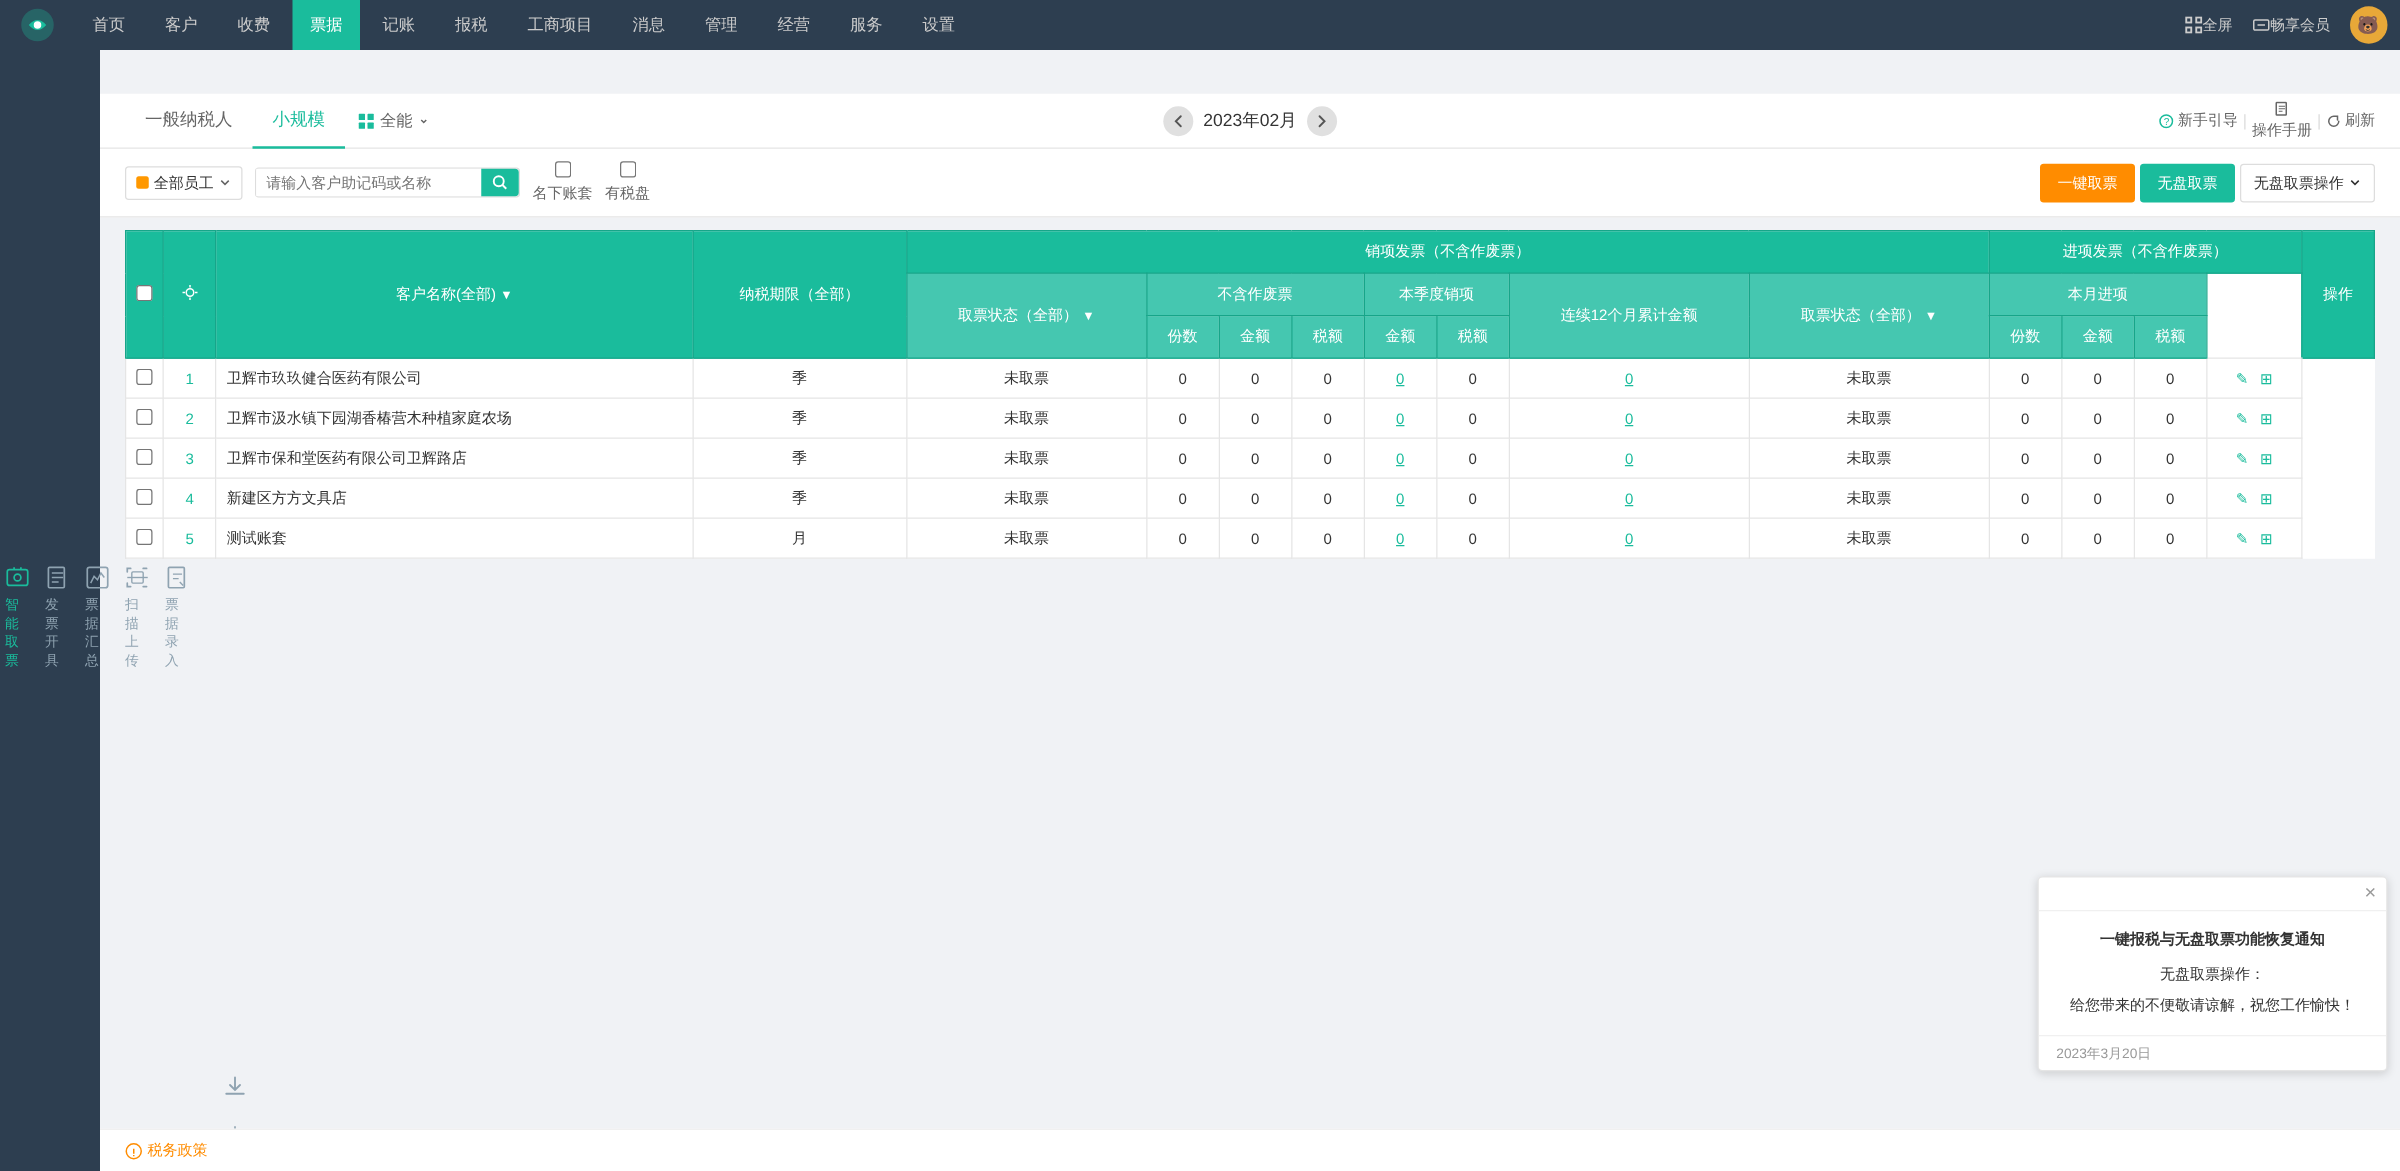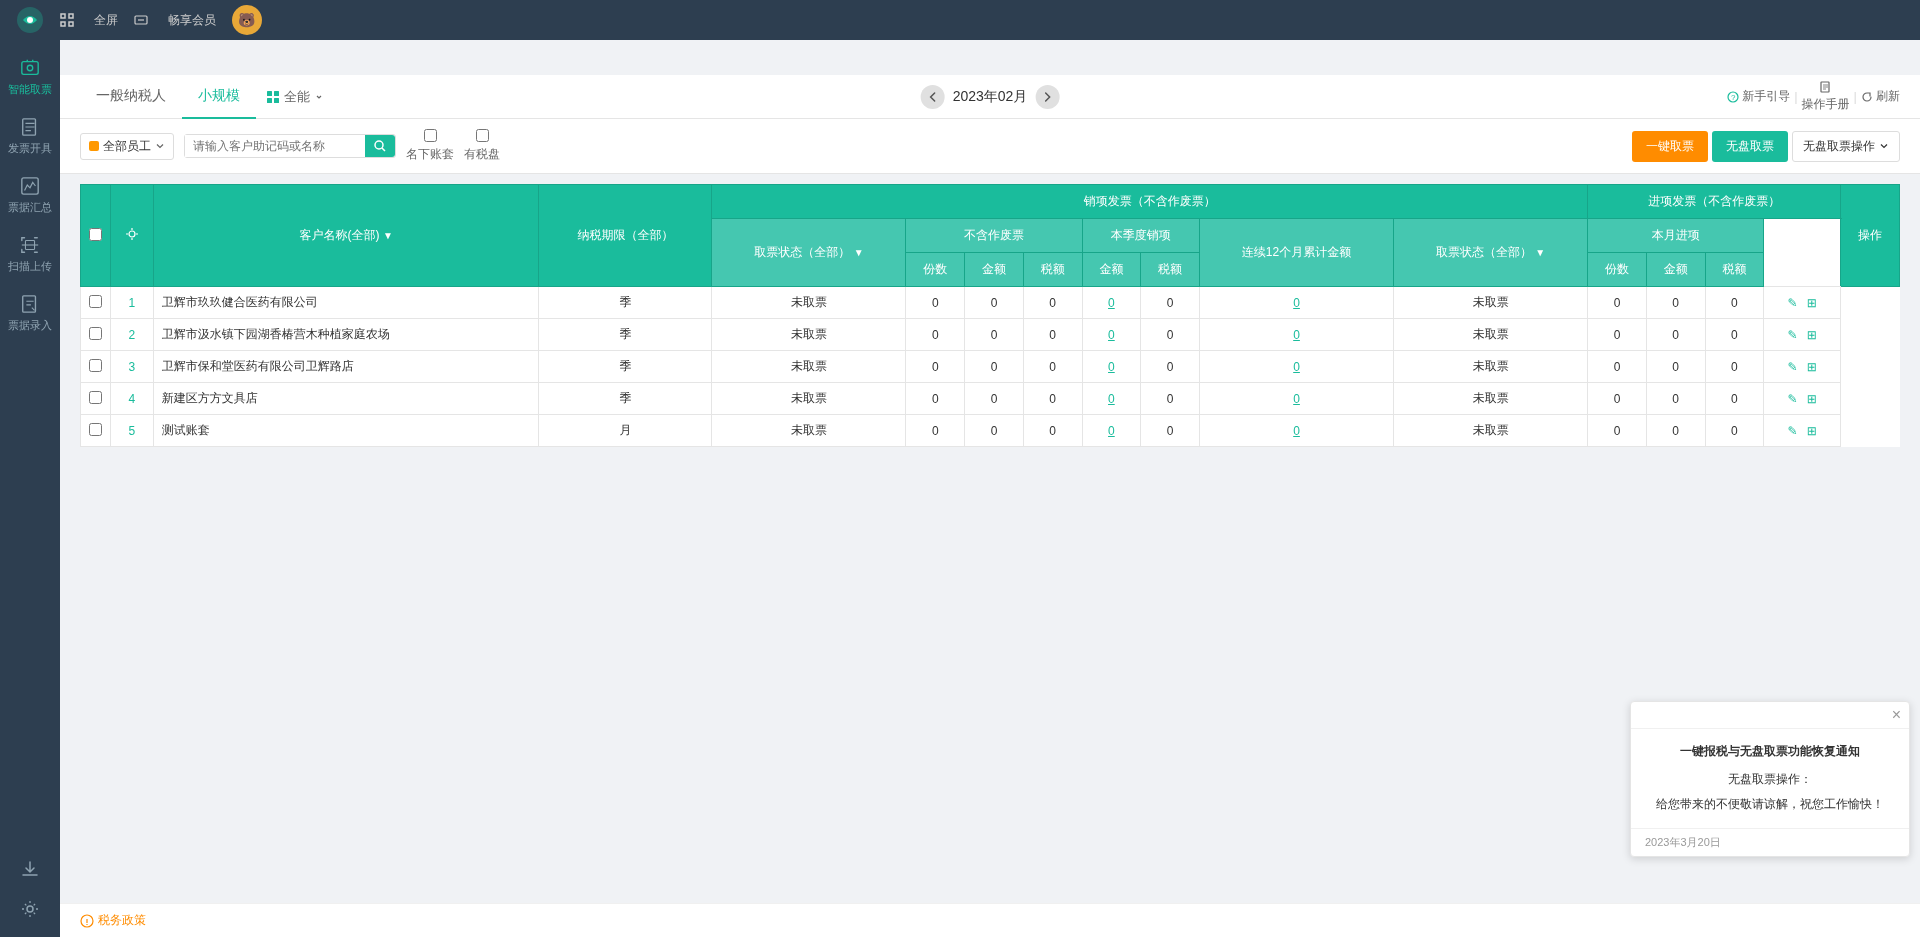--- a/index.html
+++ b/index.html
@@ -6,26 +6,26 @@
     body { font-family: 'Microsoft YaHei', Arial, sans-serif; font-size: 13px; background: #f0f2f5; width: 1920px; min-height: 937px; overflow-x: hidden; }
 
     
     .top-nav { background: #2d3e50; height: 40px; display: flex; align-items: center; padding: 0 10px; color: #ccc; }
     .top-nav .logo { width: 40px; height: 40px; display: flex; align-items: center; justify-content: center; margin-right: 10px; }
     .top-nav .logo svg { width: 28px; height: 28px; }
     .nav-items { display: flex; gap: 4px; flex: 1; }
     .nav-item { padding: 0 14px; height: 40px; display: flex; align-items: center; color: #ccc; cursor: pointer; font-size: 13px; }
     .nav-item.active { background: #1abc9c; color: #fff; }
     .top-nav-right { display: flex; align-items: center; gap: 16px; color: #ccc; font-size: 12px; }
-    .top-nav-right span { cursor: pointer; display: flex; align-items: center; gap: 20px; }
+    .top-nav-right span { cursor: pointer; display: flex; align-items: center; gap: 0; }
     .user-avatar { width: 30px; height: 30px; border-radius: 50%; background: #e8a838; display: flex; align-items: center; justify-content: center; color: #fff; font-size: 14px; cursor: pointer; }
 
     
     .layout { display: flex; height: calc(937px - 40px); }
-    .sidebar { width: 60px; background: #2d3e50; display: flex; flex-direction: column; align-items: center; padding-top: 10px; gap: 4px; text-align: right; }
+    .sidebar { width: 80px; background: #2d3e50; display: flex; align-items: center; padding-top: 10px; gap: 4px; }
     .sidebar-item { width: 56px; display: flex; flex-direction: column; align-items: center; padding: 8px 4px; cursor: pointer; color: #8fa3b1; font-size: 11px; gap: 4px; border-radius: 4px; }
     .sidebar-item.active { color: #1abc9c; }
     .sidebar-item svg { width: 20px; height: 20px; }
     .sidebar-bottom { margin-top: auto; display: flex; flex-direction: column; align-items: center; gap: 4px; padding-bottom: 10px; }
 
     
     .main-content { flex: 1; display: flex; flex-direction: column; overflow: hidden; }
 
     
     .sub-tabs { background: #fff; border-bottom: 1px solid #e5e5e5; display: flex; align-items: center; padding: 0 20px; height: 44px; gap: 0; }
@@ -78,20 +78,34 @@
 </head>
 <body>
 
 <div class="top-nav">
   <div class="logo">
     <svg viewBox="0 0 28 28" fill="none">
       <circle cx="14" cy="14" r="13" fill="#1abc9c" opacity="0.3"></circle>
       <path d="M7 14 Q14 6 21 14 Q14 22 7 14Z" fill="#1abc9c"></path>
       <circle cx="14" cy="14" r="3" fill="#fff"></circle>
     </svg>
+  </div>
+  <div class="nav-items">
+    <div class="nav-item">首页</div>
+    <div class="nav-item">客户</div>
+    <div class="nav-item">收费</div>
+    <div class="nav-item active">票据</div>
+    <div class="nav-item">记账</div>
+    <div class="nav-item">报税</div>
+    <div class="nav-item">工商项目</div>
+    <div class="nav-item">消息</div>
+    <div class="nav-item">管理</div>
+    <div class="nav-item">经营</div>
+    <div class="nav-item">服务</div>
+    <div class="nav-item">设置</div>
   </div>
   <div class="top-nav-right">
     <span>
       <svg width="14" height="14" viewBox="0 0 14 14" fill="none">
           <rect x="1" y="1" width="4" height="4" stroke="#ccc" stroke-width="1.5"></rect>
           <rect x="9" y="1" width="4" height="4" stroke="#ccc" stroke-width="1.5"></rect>
           <rect x="1" y="9" width="4" height="4" stroke="#ccc" stroke-width="1.5"></rect>
           <rect x="9" y="9" width="4" height="4" stroke="#ccc" stroke-width="1.5"></rect>
         </svg>
       <span>全屏</span>

